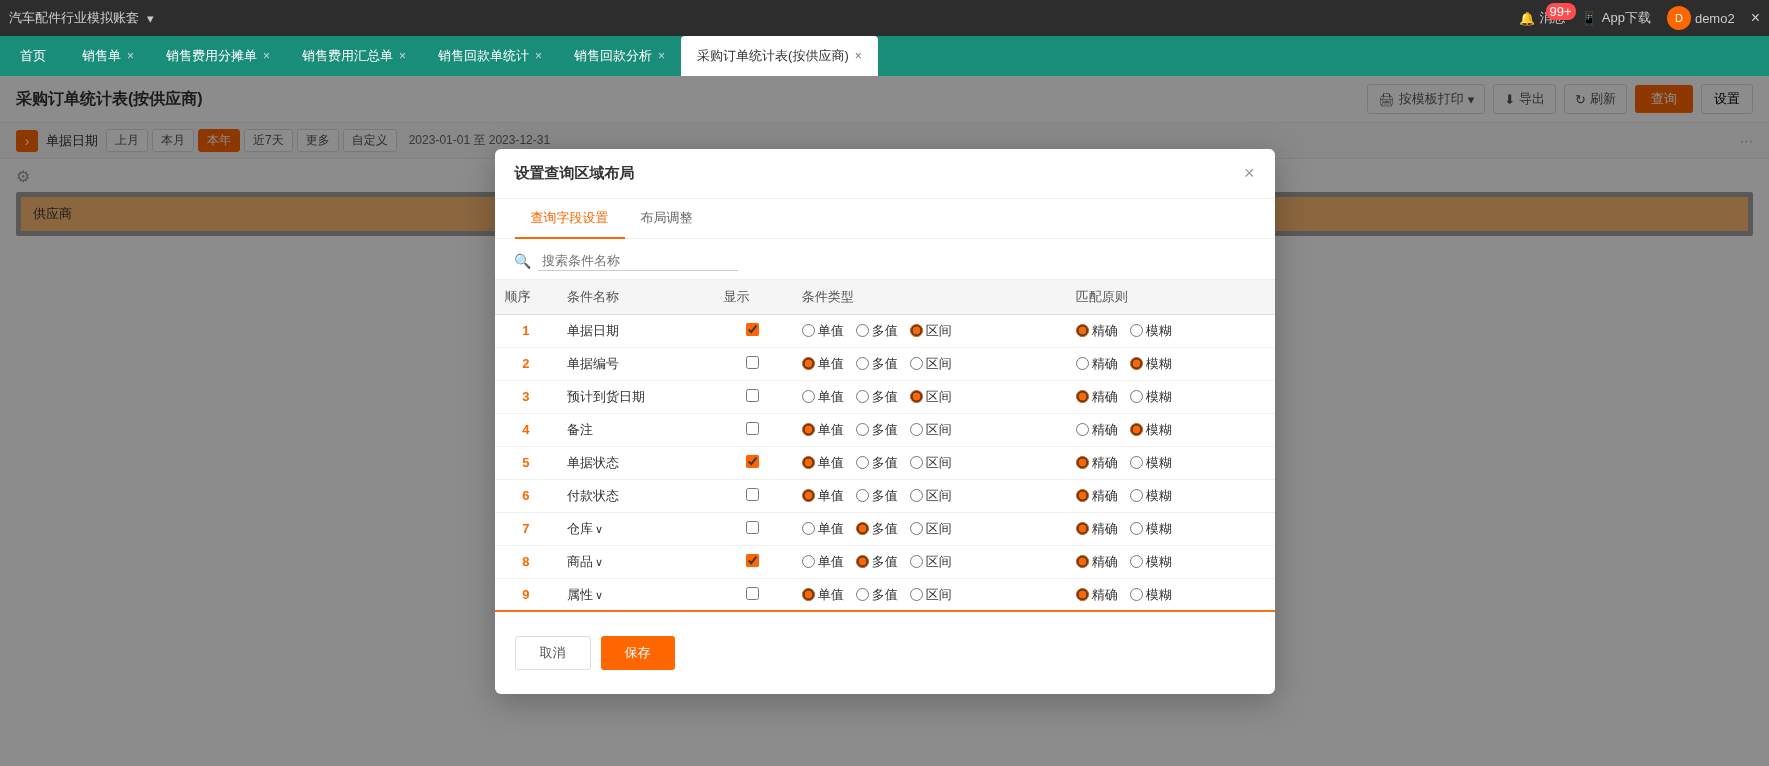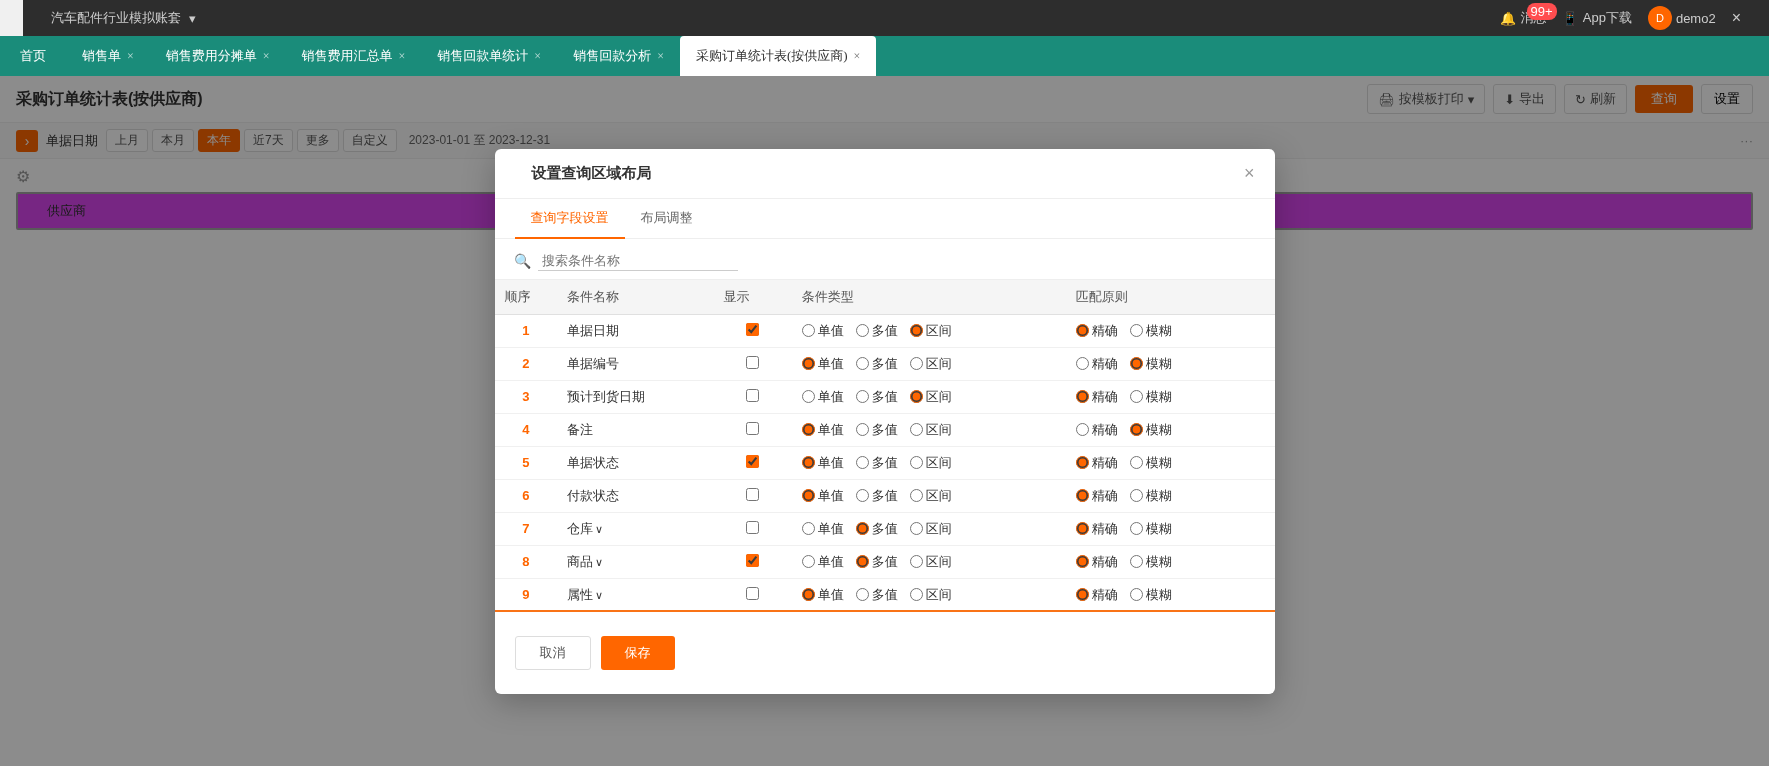--- a/index.html
+++ b/index.html
@@ -5,23 +5,22 @@
     * { box-sizing: border-box; margin: 0; padding: 0; }
     body { font-family: 'Microsoft YaHei', Arial, sans-serif; font-size: 13px; background: #f0f0f0; width: 1769px; height: 766px; overflow: hidden; }
 
     
     .top-bar {
       background: #2d2d2d;
       height: 36px;
       display: flex;
       align-items: center;
       justify-content: space-between;
-      padding: 0 28px;
+      padding: 0 9px;
       color: #ccc;
-      margin-left: 23px;
     }
     .top-bar-left { display: flex; align-items: center; gap: 8px; font-size: 13px; }
     .top-bar-right { display: flex; align-items: center; gap: 16px; font-size: 13px; }
     .notif-badge { position: relative; display: inline-flex; align-items: center; gap: 4px; }
     .badge { background: #ff4d4f; color: #fff; font-size: 13px; border-radius: 8px; padding: 1px 4px; position: absolute; top: -6px; right: -10px; }
     .close-top { color: #ccc; cursor: pointer; font-size: 16px; }
 
     
     .nav-bar {
       background: #1a8c7a;
@@ -33,21 +32,20 @@
     .nav-tab {
       height: 40px;
       display: flex;
       align-items: center;
       padding: 0 16px;
       color: #fff;
       font-size: 13px;
       cursor: pointer;
       white-space: nowrap;
       position: relative;
-      font-family: Liberation Serif, serif;
     }
     .nav-tab.active { background: #fff; color: #333; border-radius: 4px 4px 0 0; }
     .nav-tab .tab-close { margin-left: 6px; font-size: 12px; opacity: 0.7; }
     .nav-tab-home { padding: 0 20px; }
 
     
     .page-content {
       background: #fff;
       height: calc(766px - 36px - 40px);
       position: relative;
@@ -85,21 +83,21 @@
     .filter-label { font-size: 13px; color: #333; }
     .date-tabs { display: flex; gap: 4px; }
     .date-tab { padding: 2px 8px; border: 1px solid #ddd; border-radius: 3px; cursor: pointer; font-size: 12px; color: #555; background: #fff; }
     .date-tab.active { background: #f60; color: #fff; border-color: #f60; }
     .date-range { font-size: 12px; color: #666; margin-left: 4px; }
 
     
     .table-area { padding: 8px 16px; }
     .table-controls { display: flex; align-items: center; gap: 8px; margin-bottom: 6px; }
     .gear-icon { color: #999; font-size: 16px; cursor: pointer; }
-    .col-header { background: #d946ef; display: flex; border: 2px solid #a3a3a3; border-radius: 2px; padding-left: 17px; }
+    .col-header { background: #fdba74; display: flex; border: 5px solid #a3a3a3; border-radius: 2px; }
     .col-cell { padding: 8px 12px; font-size: 13px; color: #333; border-right: 1px solid #e0e0e0; flex: 1; }
     .col-cell:last-child { border-right: none; }
 
     
     .overlay {
       position: absolute;
       top: 0; left: 0; right: 0; bottom: 0;
       background: rgba(0,0,0,0.45);
       z-index: 100;
       display: flex;
@@ -117,21 +115,21 @@
       flex-direction: column;
       box-shadow: 0 8px 32px rgba(0,0,0,0.25);
     }
     .dialog-header {
       display: flex;
       align-items: center;
       justify-content: space-between;
       padding: 14px 20px;
       border-bottom: 1px solid #eee;
     }
-    .dialog-title { font-size: 15px; font-weight: bold; color: #333; margin-left: 17px; }
+    .dialog-title { font-size: 15px; font-weight: bold; color: #333; }
     .dialog-close { cursor: pointer; color: #999; font-size: 18px; }
 
     
     .dialog-tabs {
       display: flex;
       border-bottom: 1px solid #eee;
       padding: 0 20px;
     }
     .dialog-tab {
       padding: 10px 16px;

